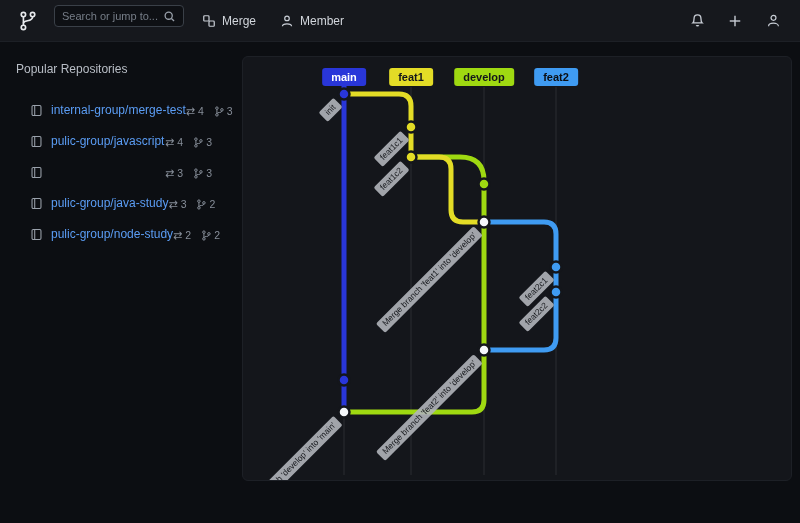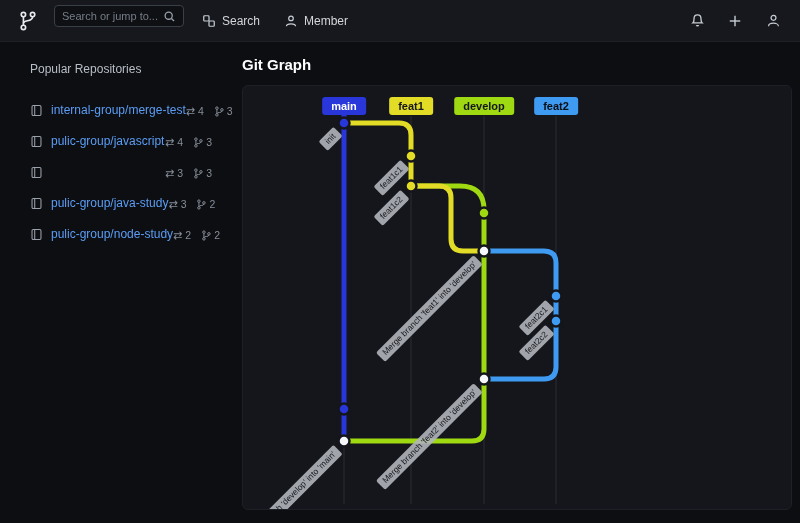--- a/index.html
+++ b/index.html
@@ -14,21 +14,21 @@
   .search-box input { flex:1; min-width:0; background:transparent; border:none; outline:none; color:#dfe3e8; font-size:11px; font-family:inherit; }
   .search-box input::placeholder { color:#767d87; }
   .nav-item { display:flex; align-items:center; gap:6px; color:#d2d6dc; font-size:12px; margin-right:24px; cursor:pointer; }
   .nav-right { margin-left:auto; display:flex; align-items:center; gap:16px; }
   .icon-btn { display:flex; align-items:center; justify-content:center; width:22px; height:22px; cursor:pointer; }
   svg.ico { display:block; }
 
   
   .content { display:flex; height:481px; }
   .sidebar { width:242px; padding-top:20px; }
-  .sidebar-title { color:#b9bec6; font-size:12px; padding-left:30px; margin-bottom:10px; }
+  .sidebar-title { color:#b9bec6; font-size:12px; padding-left:16px; margin-bottom:10px; }
   .repo-row { display:flex; align-items:flex-end; height:31px; padding:0 30px 0 30px; }
   .repo-icon { margin-right:8px; flex:none; }
   .repo-name { color:var(--accent-link,#5b9df5); font-size:12px; text-decoration:none; white-space:nowrap; cursor:pointer; }
   .repo-stats { margin-left:auto; display:flex; align-items:center; gap:10px; color:#878e99; font-size:10.5px; }
   .stat { display:flex; align-items:center; gap:3px; }
   .stat .glyph { font-size:11px; line-height:1; color:#878e99; }
 
   .main { flex:1; padding-top:14px; }
   .main-title { color:#ffffff; font-size:15px; font-weight:700; margin-bottom:12px; }
 
@@ -78,21 +78,21 @@
         <circle cx="7" cy="7" r="4.4"></circle>
           <path d="M10.4 10.4 L13.6 13.6"></path>
       </svg>
     </div>
 
     <div class="nav-item">
       <svg class="ico" width="14" height="14" viewBox="0 0 16 16" fill="none" stroke="#c7ccd4" stroke-width="1.4">
         <rect x="2" y="2" width="6" height="6" rx="1"></rect>
           <rect x="8" y="8" width="6" height="6" rx="1"></rect>
       </svg>
-      <span>Search</span>
+      <span>Merge</span>
     </div>
 
     <div class="nav-item">
       <svg class="ico" width="14" height="14" viewBox="0 0 16 16" fill="none" stroke="#c7ccd4" stroke-width="1.4">
         <circle cx="8" cy="5" r="2.6"></circle>
           <path d="M2.8 14 C2.8 10.5 13.2 10.5 13.2 14"></path>
       </svg>
       <span>Member</span>
     </div>
 
@@ -237,21 +237,20 @@
                 <path d="M3.5 4 V9"></path>
                 <path d="M9.5 6 C9.5 8.5 3.5 7 3.5 9"></path>
               </svg>
               <span>2</span>
             </span>
         </span>
       </div>
     </div>
 
     <div class="main">
-      <div class="main-title">Git Graph</div>
 
       <div class="graph-panel">
         <svg class="graph-svg" width="550" height="425" viewBox="0 0 550 425">
 
           <line class="gridline" x1="101" y1="30" x2="101" y2="418"></line>
           <line class="gridline" x1="168" y1="30" x2="168" y2="418"></line>
           <line class="gridline" x1="241" y1="30" x2="241" y2="418"></line>
           <line class="gridline" x1="313" y1="30" x2="313" y2="418"></line>
 
           <path class="graph-line ln-develop" d="M 168 100 H 217 Q 241 100 241 124 V 343 Q 241 355 229 355 H 101"></path>

